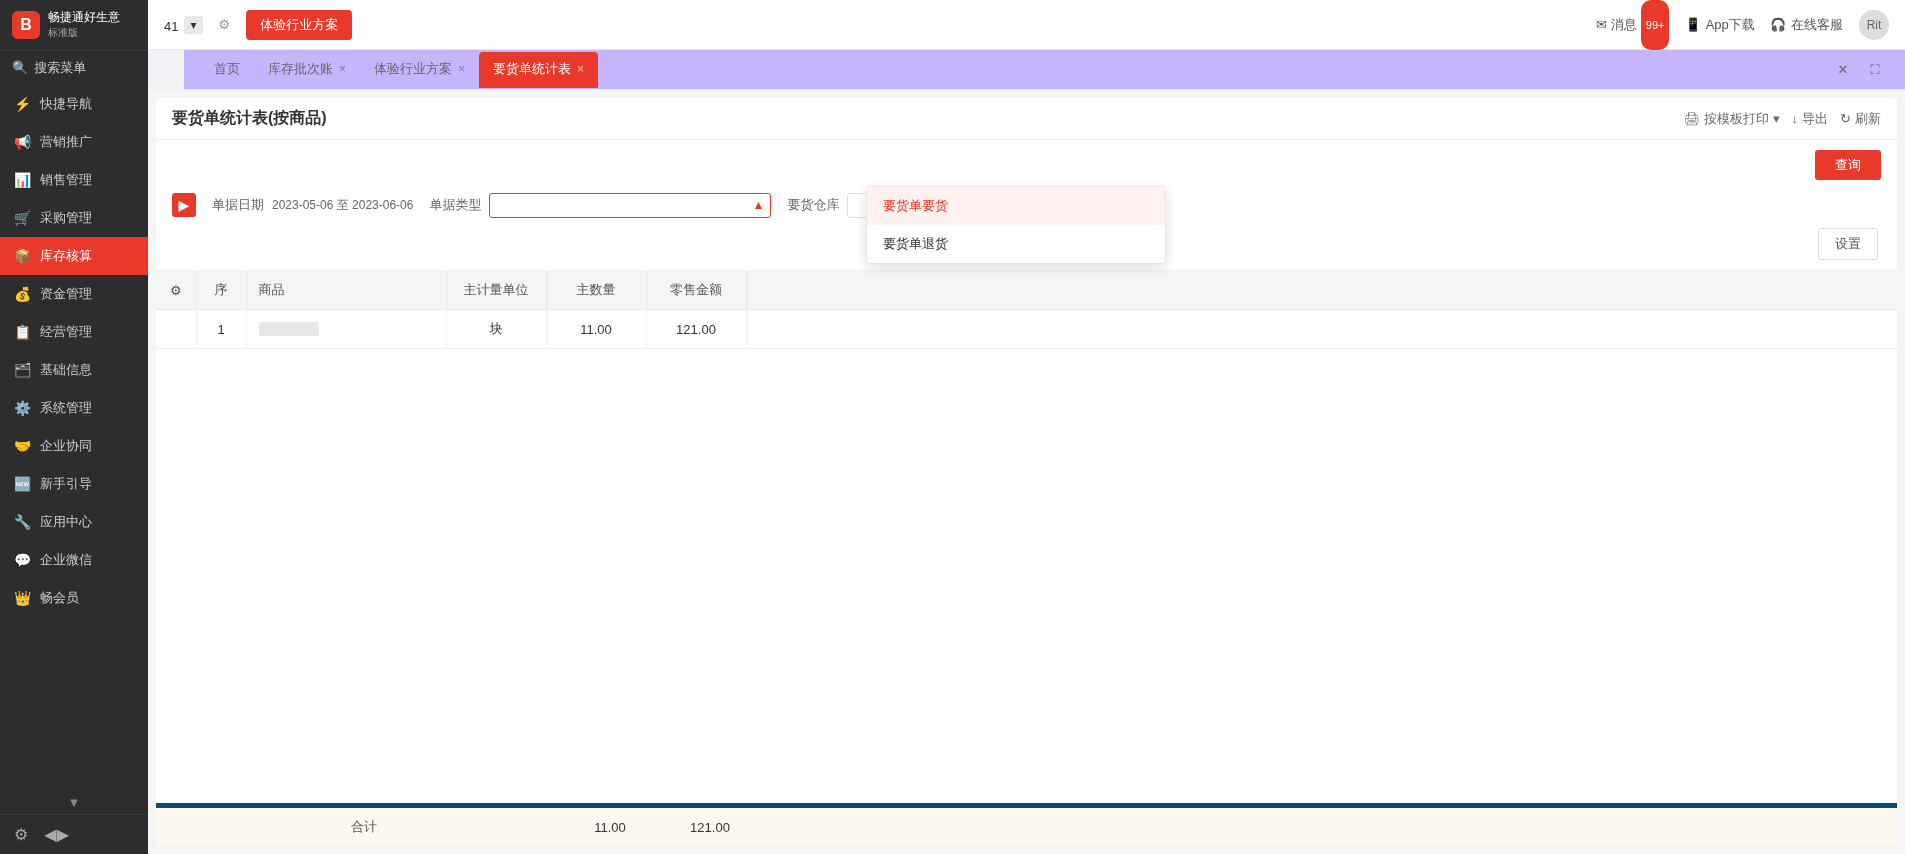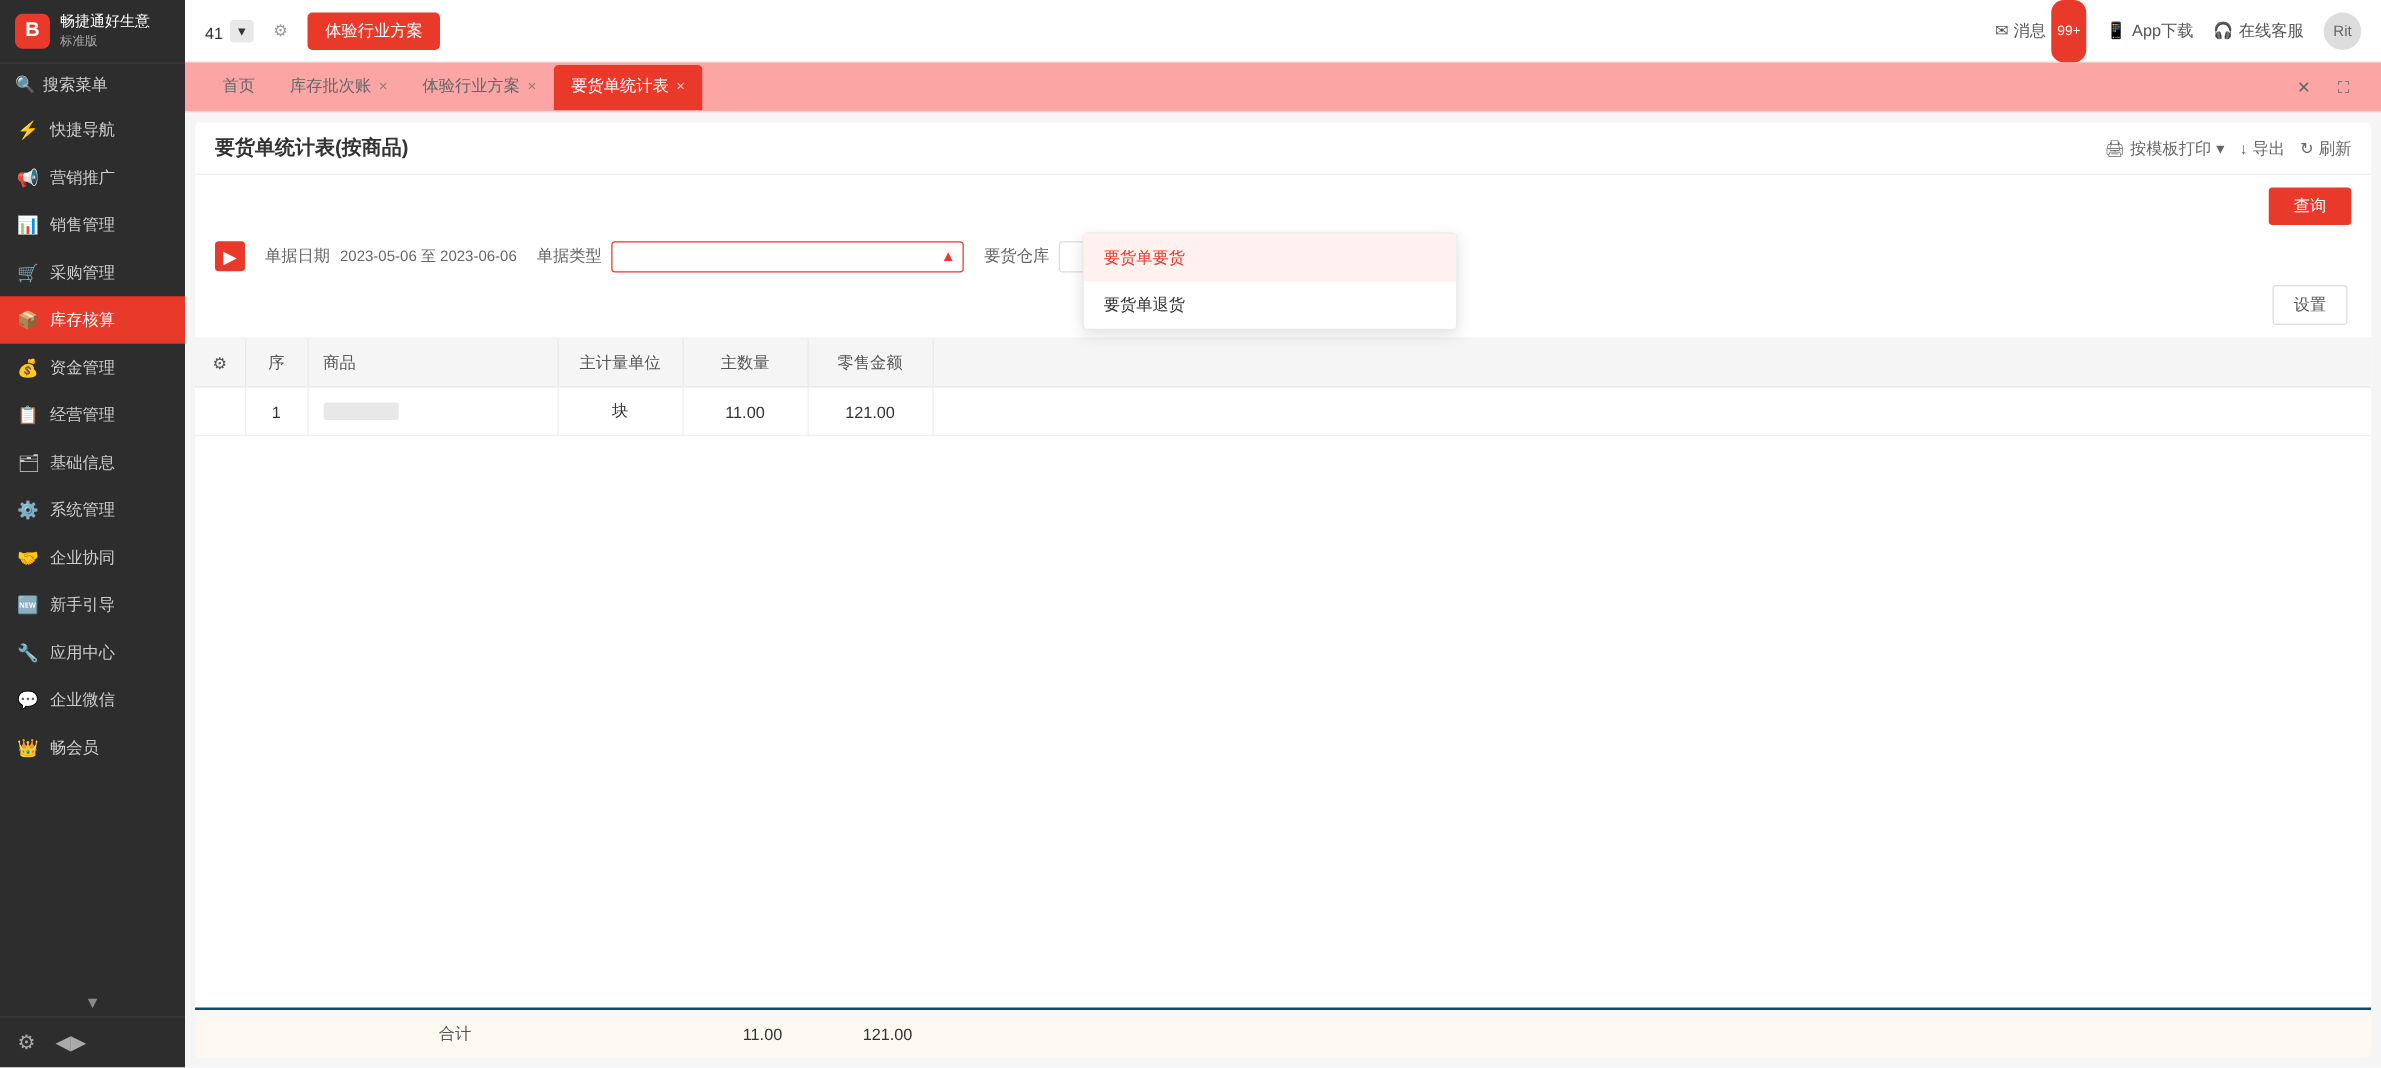--- a/index.html
+++ b/index.html
@@ -124,27 +124,28 @@
       font-size: 11px;
     }
     .header-avatar {
       width: 30px; height: 30px;
       background: #ddd;
       border-radius: 50%;
     }
 
     
     .tabs-bar {
-      background: #fca5a5;
+      background: #c4b5fd;
       border-bottom: 1px solid #e8e8e8;
       display: flex;
       align-items: center;
       padding: 0 16px;
       min-height: 40px;
       flex-shrink: 0;
+      margin-left: 36px;
     }
     .tab-item {
       display: flex; align-items: center; gap: 6px;
       padding: 8px 14px;
       color: #666;
       cursor: pointer;
       font-size: 13px;
       border-bottom: 2px solid transparent;
       white-space: nowrap;
     }
@@ -387,21 +388,21 @@
     .col-unit { width: 100px; }
     .col-qty { width: 100px; }
     .col-amount { width: 100px; }
 
     .product-cell { display: flex; align-items: center; gap: 8px; }
     .product-placeholder { width: 60px; height: 14px; background: #e8e8e8; border-radius: 2px; }
 
     
     .table-footer {
       background: #fef9f0;
-      border-top: 2px solid #0c4a6e;
+      border-top: 5px solid #0c4a6e;
       display: flex;
       align-items: center;
       padding: 10px 12px;
       gap: 0;
       font-size: 13px;
     }
     .footer-label {
       width: calc(40px + 50px + 200px + 100px + 2px);
       text-align: center;
       color: #555;

